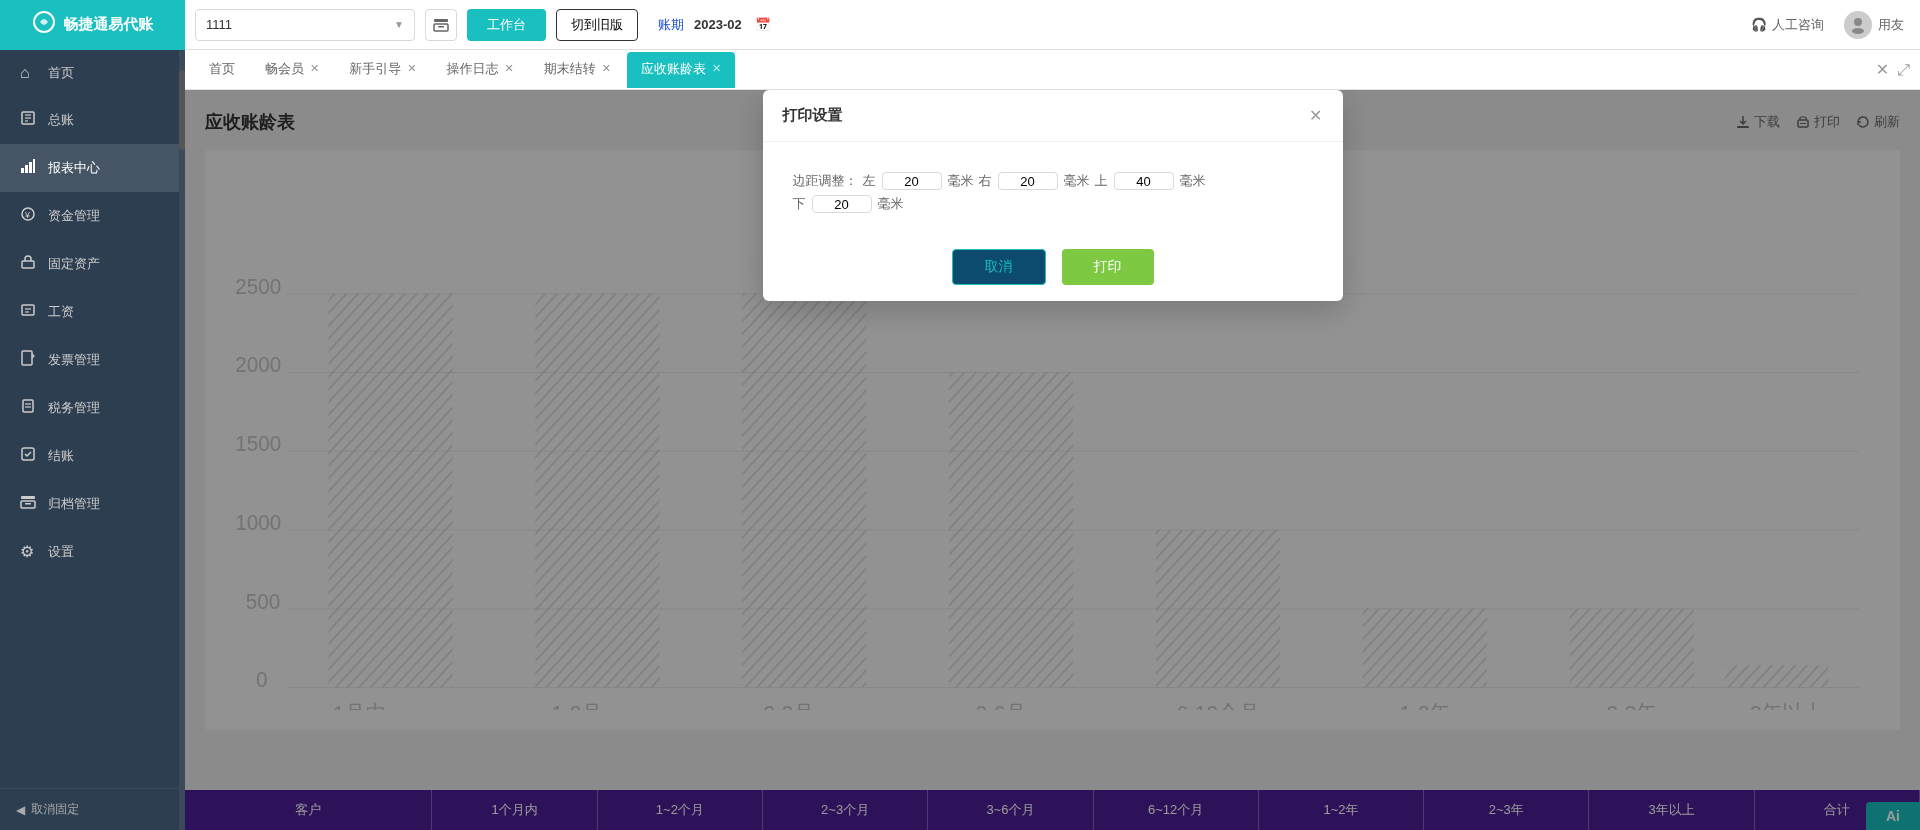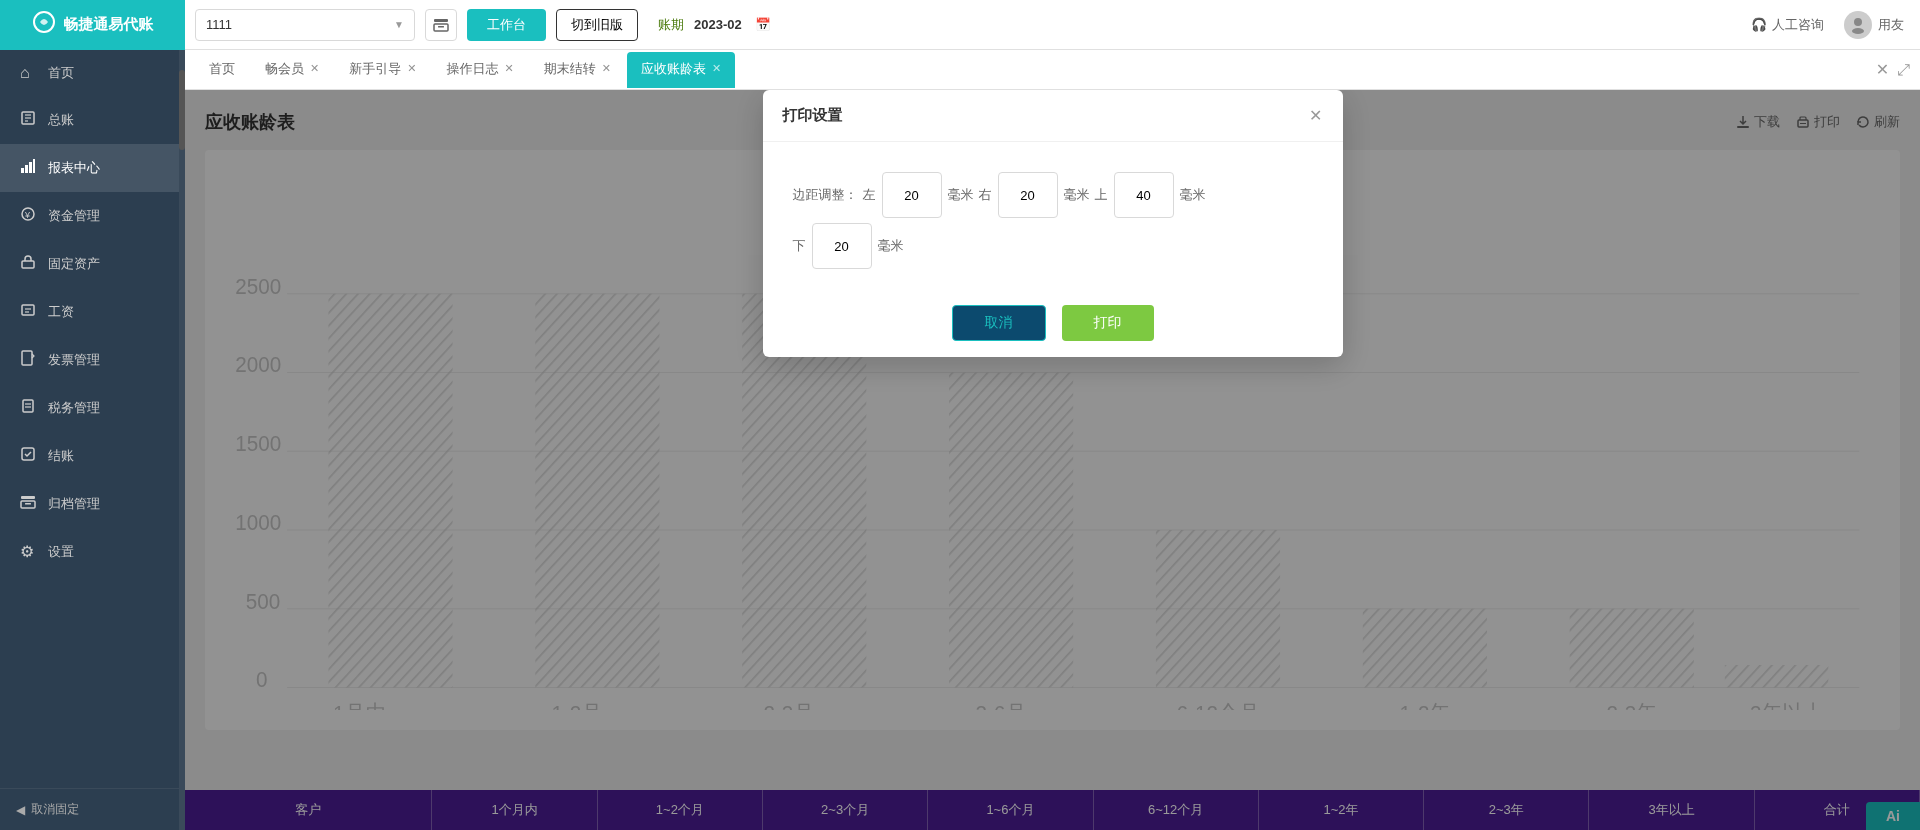--- a/index.html
+++ b/index.html
@@ -31,21 +31,21 @@
       cursor: pointer; color: #666;
     }
     .workbench-btn {
       background: #1abfbf; color: #fff; border: none; border-radius: 4px;
       padding: 6px 20px; font-size: 13px; cursor: pointer; height: 32px;
     }
     .switch-btn {
       border: 1px solid #333; background: #fff; border-radius: 4px;
       padding: 6px 14px; font-size: 13px; cursor: pointer; height: 32px;
     }
-    .period-label { color: #4d7c0f; font-size: 13px; margin-left: 10px; }
+    .period-label { color: #1d4ed8; font-size: 13px; margin-left: 10px; }
     .period-value { color: #333; font-size: 13px; font-weight: bold; }
     .calendar-icon { color: #1abfbf; margin-left: 4px; cursor: pointer; }
     .header-right { margin-left: auto; display: flex; align-items: center; gap: 20px; }
     .support-btn { display: flex; align-items: center; gap: 4px; color: #666; cursor: pointer; font-size: 13px; }
     .user-btn { display: flex; align-items: center; gap: 6px; color: #666; cursor: pointer; font-size: 13px; }
     .user-avatar { width: 28px; height: 28px; border-radius: 50%; background: #ccc; display: flex; align-items: center; justify-content: center; }
 
     
     .main-layout { display: flex; height: 780px; }
 
@@ -132,21 +132,21 @@
       padding: 16px 20px; border-bottom: 1px solid #f0f0f0;
     }
     .modal-title { font-size: 15px; font-weight: bold; color: #333; }
     .modal-close { color: #999; cursor: pointer; font-size: 16px; }
     .modal-body { padding: 30px 30px 20px; }
     .form-row { display: flex; align-items: center; gap: 5px; flex-wrap: wrap; }
     .form-label { color: #666; font-size: 13px; min-width: 60px; }
     .margin-group { display: flex; align-items: center; gap: 6px; }
     .margin-prefix { color: #666; font-size: 13px; }
     .margin-input {
-      width: 60px; height: 46px; border: 1px solid #d9d9d9; border-radius: 4px;
+      width: 60px; height: 18px; border: 1px solid #d9d9d9; border-radius: 4px;
       text-align: center; font-size: 13px; outline: none;
     }
     .margin-suffix { color: #666; font-size: 13px; }
     .modal-footer {
       padding: 16px 20px; display: flex; align-items: center; justify-content: center; gap: 16px;
     }
     .btn-cancel {
       border: 1px solid #1abfbf; background: #0c4a6e; color: #1abfbf;
       border-radius: 4px; padding: 8px 32px; font-size: 14px; cursor: pointer; height: 36px;
     }
@@ -443,21 +443,21 @@
         <div class="table-col">
           <span>1个月内</span>
         </div>
         <div class="table-col">
           <span>1~2个月</span>
         </div>
         <div class="table-col">
           <span>2~3个月</span>
         </div>
         <div class="table-col">
-          <span>1~6个月</span>
+          <span>3~6个月</span>
         </div>
         <div class="table-col">
           <span>6~12个月</span>
         </div>
         <div class="table-col">
           <span>1~2年</span>
         </div>
         <div class="table-col">
           <span>2~3年</span>
         </div>

